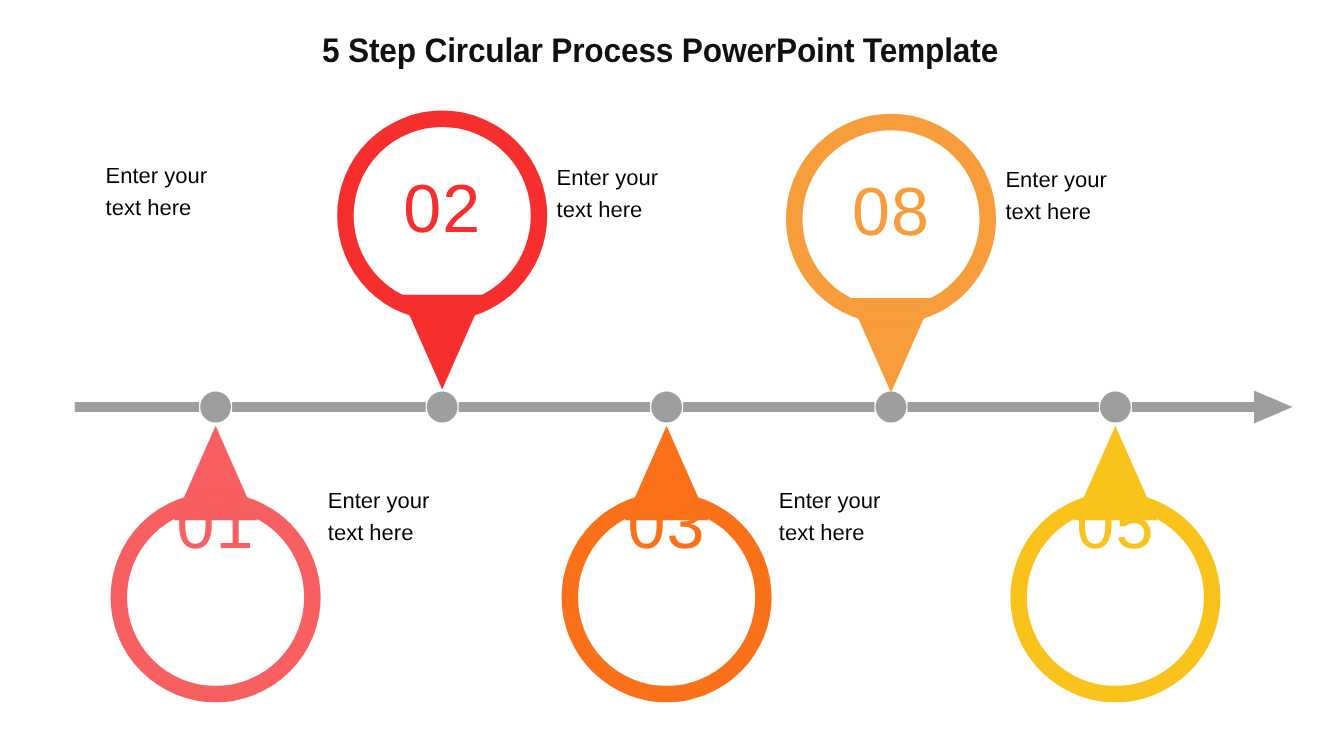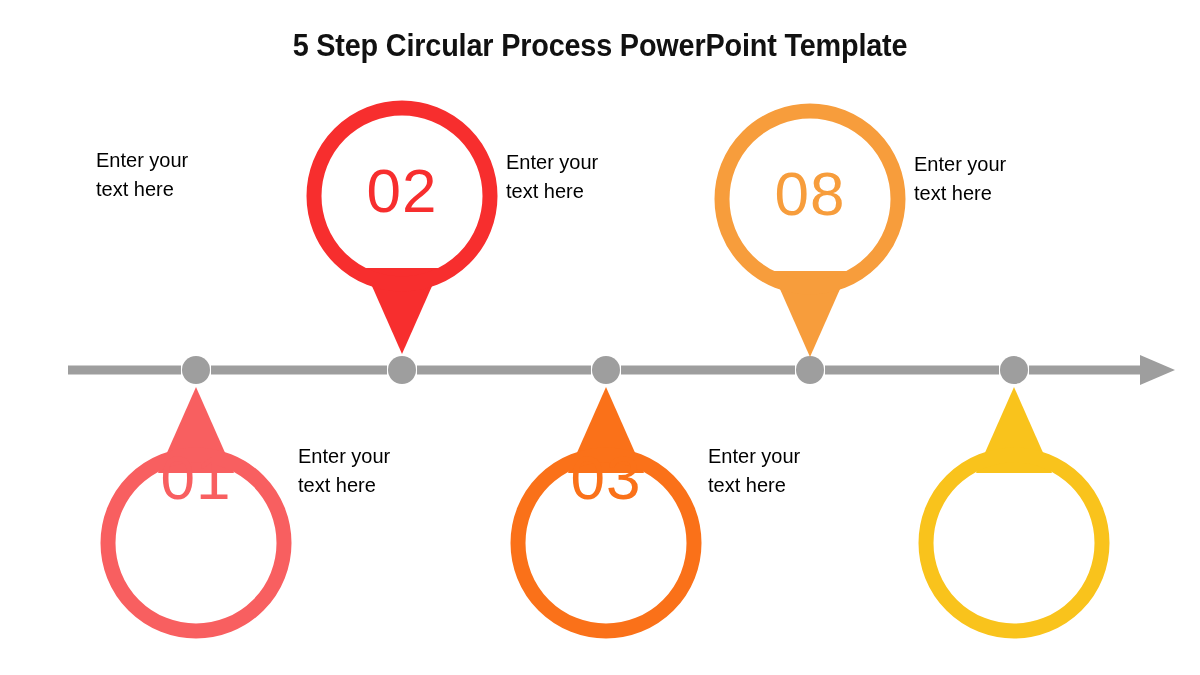--- a/index.html
+++ b/index.html
@@ -157,20 +157,21 @@
   <div class="caption" style="left:708px; top:442px;">
     <span class="cap-line">Enter your</span>
     <span class="cap-line">text here</span>
   </div>
 
   <div class="marker up" style="left:914px; top:385px;">
     <svg width="200" height="260" viewBox="0 0 200 260" xmlns="http://www.w3.org/2000/svg">
       <path d="M100 2 L62 88 L138 88 Z" fill="#F9C31C"></path>
       <circle cx="100" cy="158" r="88" fill="none" stroke="#F9C31C" stroke-width="15"></circle>
     </svg>
+    <div class="marker-number" style="color:#F9C31C;">05</div>
   </div>
 
   <div class="caption" style="left:914px; top:150px;">
     <span class="cap-line">Enter your</span>
     <span class="cap-line">text here</span>
   </div>
 
 </div>
 
 </body></html>

